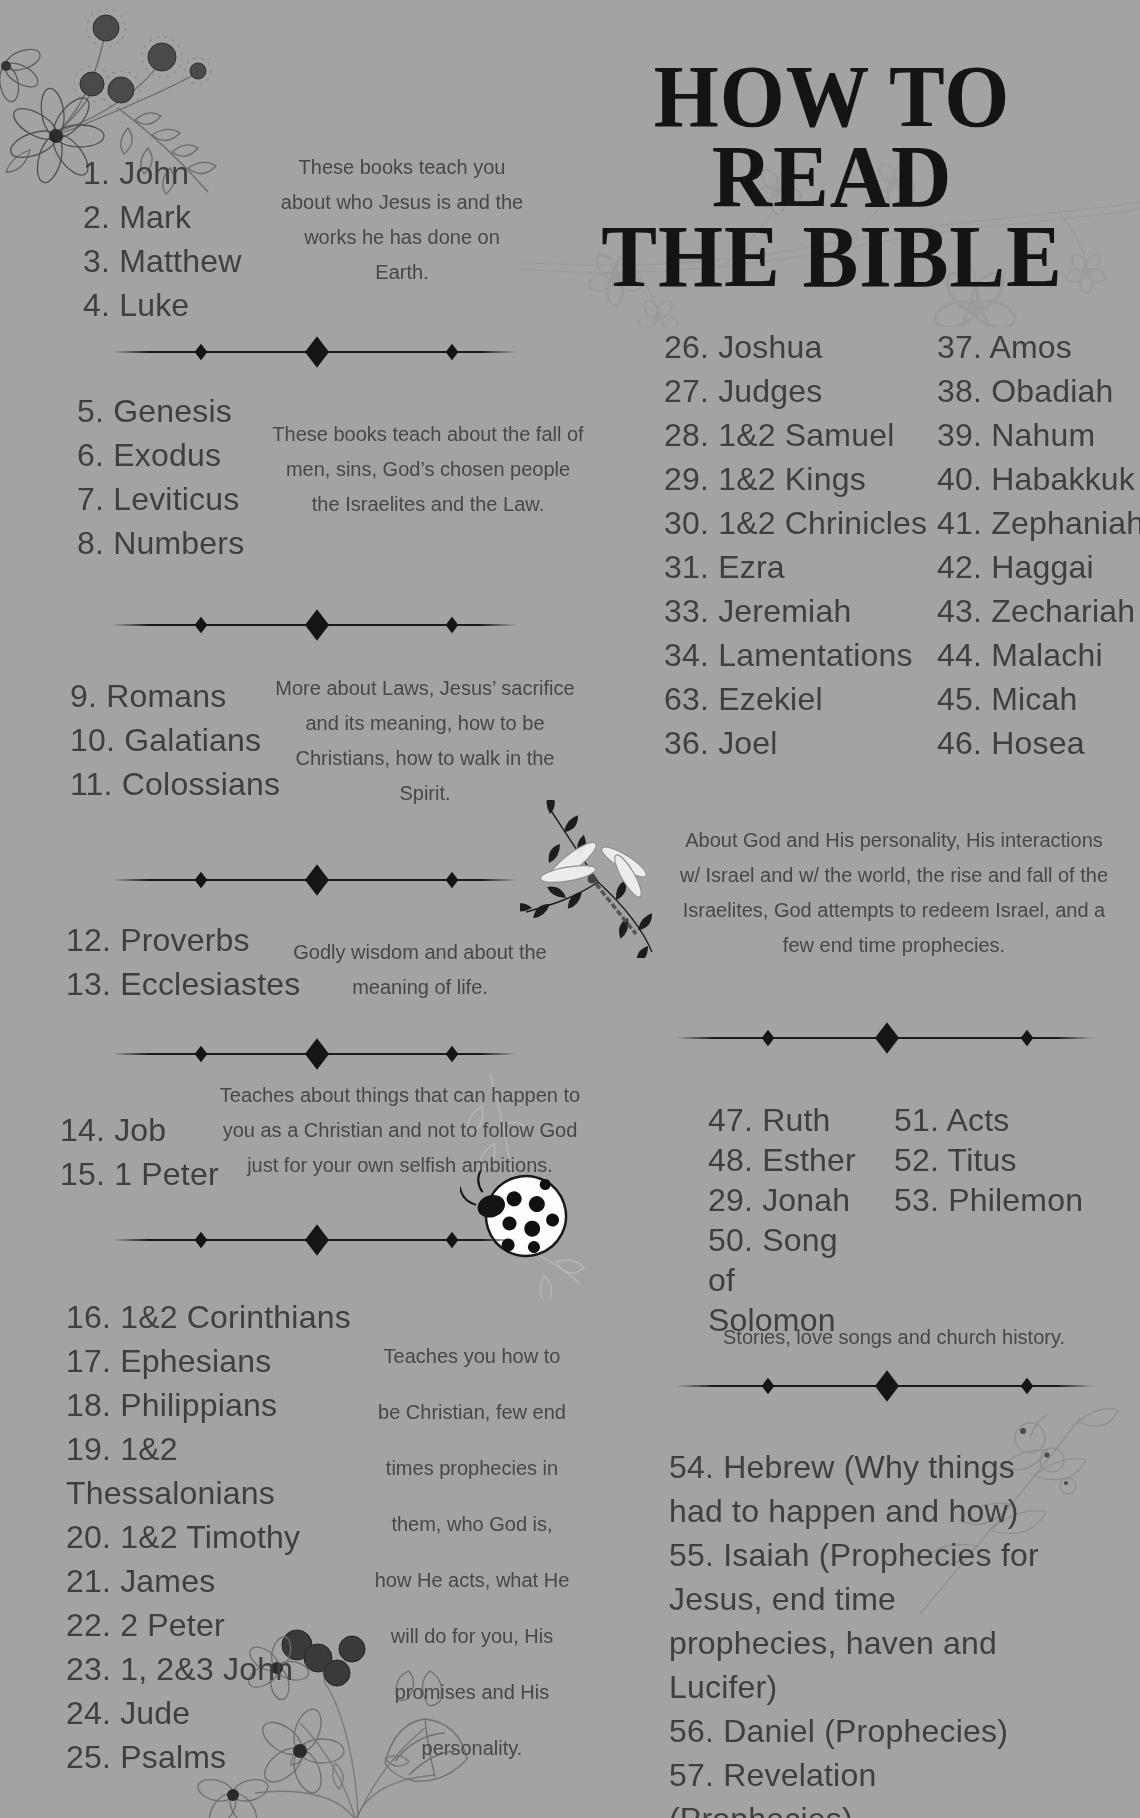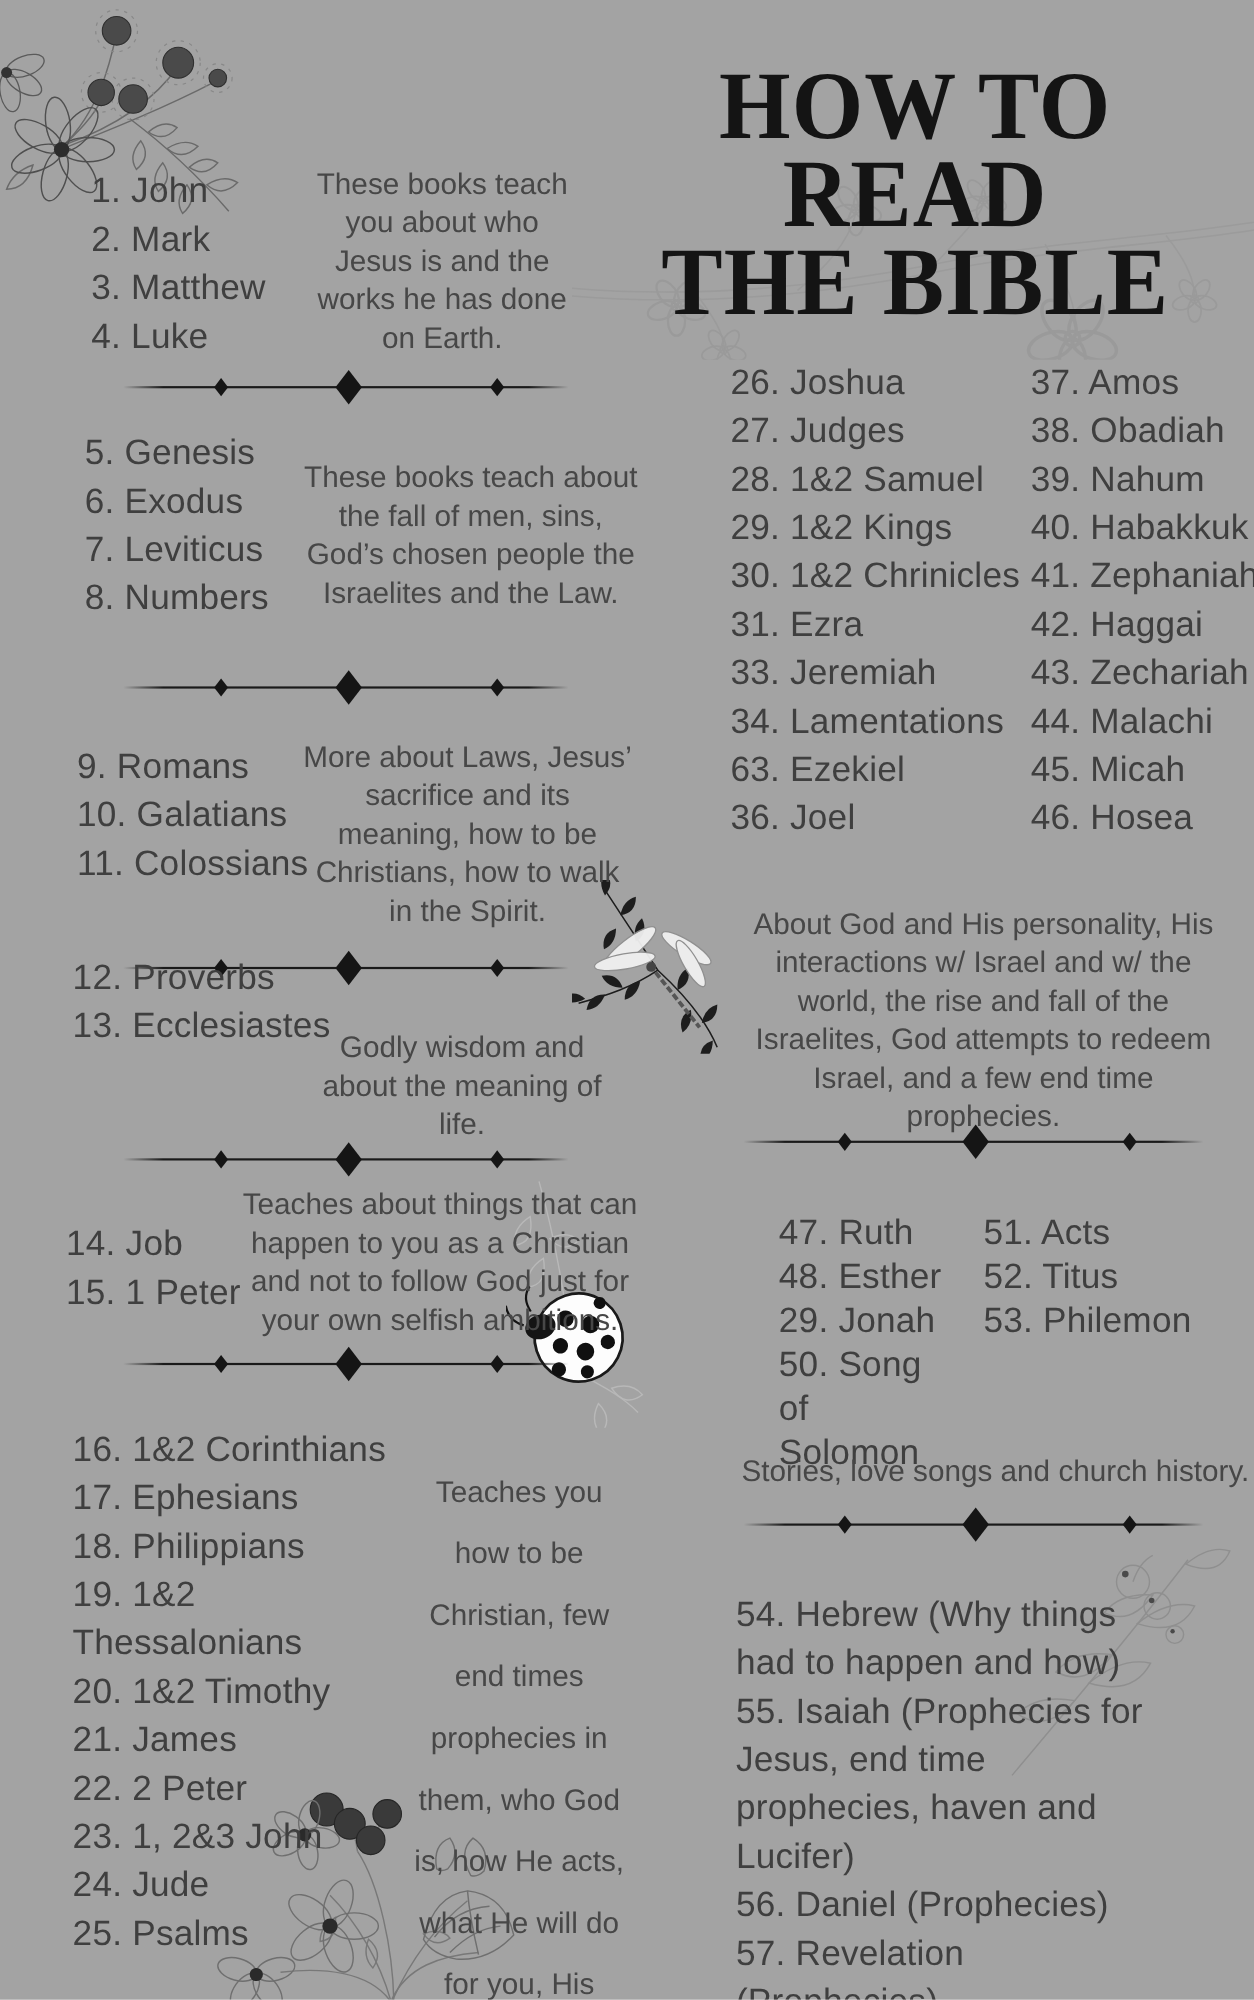--- a/index.html
+++ b/index.html
@@ -3,21 +3,21 @@
 <meta charset="utf-8">
 <style>
   html,body{margin:0;padding:0;background:#e8e8e8;}
   .page{position:relative;width:1140px;height:1818px;background:#a3a3a3;overflow:hidden;
         font-family:"Liberation Sans",sans-serif;}
   .title{position:absolute;left:532px;top:57px;width:600px;text-align:center;z-index:3;
          font-family:"Liberation Serif",serif;font-weight:700;font-size:88px;line-height:80px;
          color:#141414;letter-spacing:1px;transform:scaleX(.95);}
   .list{position:absolute;font-size:32px;line-height:44px;color:#3f3f3f;letter-spacing:.2px;z-index:2;}
   .tight{line-height:40px;}
-  .desc{position:absolute;font-size:27px;line-height:35px;color:#474747;text-align:center;z-index:2;}
+  .desc{position:absolute;font-size:20px;line-height:35px;color:#474747;text-align:center;z-index:2;}
   .desc.rt{text-align:center;line-height:56px;}
   .desc.nw{white-space:nowrap;}
   .divider{position:absolute;height:26px;z-index:2;}
   .divider::before{content:"";position:absolute;left:0;right:0;top:12px;height:2px;
       background:linear-gradient(90deg,rgba(20,20,20,0),#1a1a1a 9%,#1a1a1a 91%,rgba(20,20,20,0));}
   .dm{position:absolute;top:13px;background:#151515;
       transform:translate(-50%,-50%) scaleY(1.3) rotate(45deg);}
   .dm.s{width:9px;height:9px;left:22%;}
   .dm.b{width:17px;height:17px;left:50.5%;}
   .dm.s2{left:84%;}
@@ -341,21 +341,21 @@
       <div>11. Colossians</div>
     </div>
   <div class="desc" style="left:275px;top:671px;width:300px">More about Laws, Jesus’ sacrifice and its meaning, how to be Christians, how to walk in the Spirit.</div>
 
   <div class="divider" style="left:112px;top:867px;width:405px">
     <span class="dm s"></span>
     <span class="dm b"></span>
     <span class="dm s s2"></span>
   </div>
 
-  <div class="list" style="left:66px;top:866px;width:250px">
+  <div class="list" style="left:66px;top:918px;width:250px">
       <div>12. Proverbs</div>
       <div>13. Ecclesiastes</div>
     </div>
   <div class="desc" style="left:275px;top:935px;width:290px">Godly wisdom and about the meaning of life.</div>
 
   <div class="divider" style="left:112px;top:1041px;width:405px">
     <span class="dm s"></span>
     <span class="dm b"></span>
     <span class="dm s s2"></span>
   </div>

